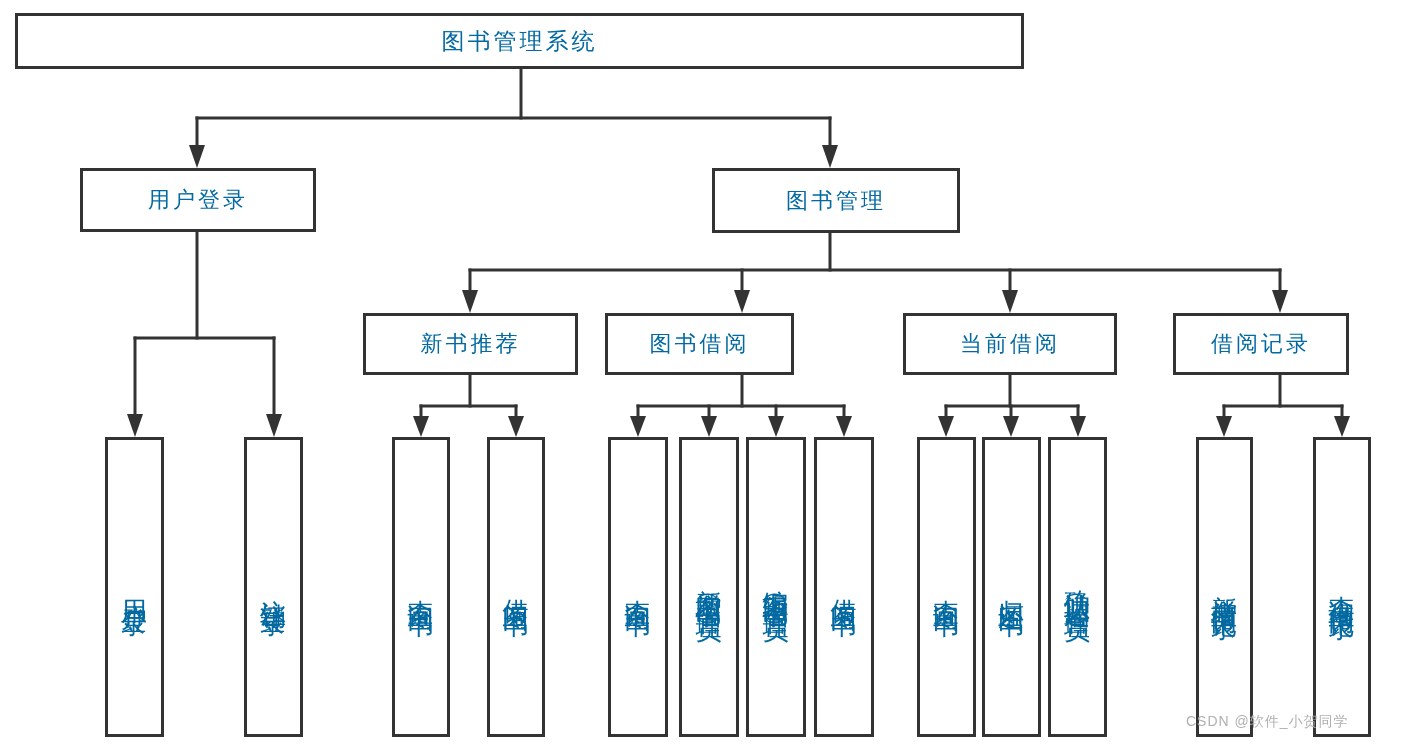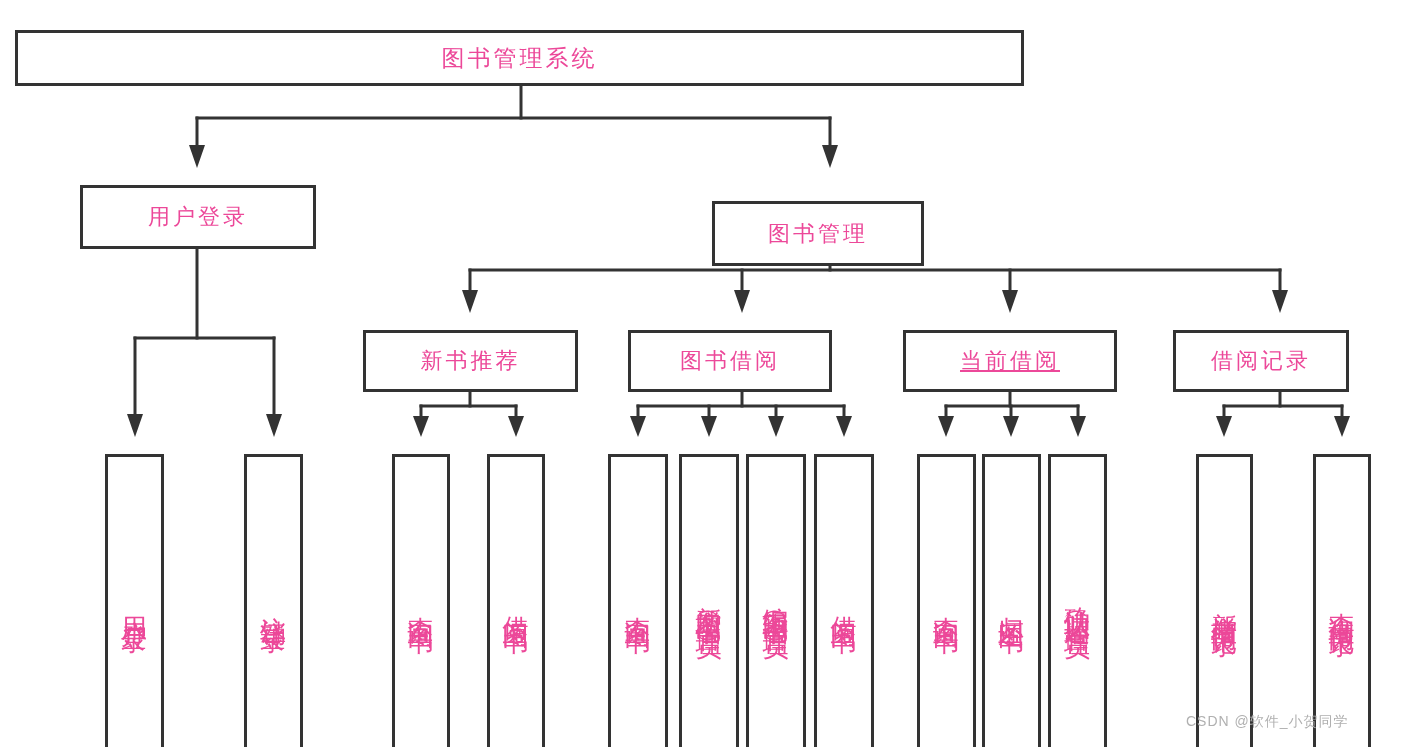--- a/index.html
+++ b/index.html
@@ -3,21 +3,21 @@
 <meta charset="utf-8">
 <style>
   html,body{margin:0;padding:0;background:#ffffff;}
   body{font-family:"Liberation Sans","DejaVu Sans",sans-serif;color:#333333;}
   .canvas{position:relative;width:1405px;height:747px;background:#ffffff;overflow:hidden;}
   svg.edges{position:absolute;left:0;top:0;width:1405px;height:747px;}
   .node{
     position:absolute;box-sizing:border-box;
     border:3px solid #333333;background:#ffffff;
     display:flex;align-items:center;justify-content:center;
-    text-align:center;color:#ec4899;margin-top:17px;
+    text-align:center;color:#0369a1;
   }
   .h-label{font-size:22px;letter-spacing:3px;white-space:nowrap;}
   .root-label{font-size:23px;letter-spacing:3px;}
   .v-label{
     writing-mode:vertical-lr;text-orientation:mixed;
     font-size:26px;line-height:1;letter-spacing:4px;
     white-space:nowrap;
   }
   .watermark{
     position:absolute;left:1186px;top:713px;
@@ -102,25 +102,25 @@
       <line x1="1224" y1="406" x2="1224" y2="418" fill="none"></line>
       <polygon points="1216,416 1232,416 1224,437" stroke="none"></polygon>
       <line x1="1342" y1="406" x2="1342" y2="418" fill="none"></line>
       <polygon points="1334,416 1350,416 1342,437" stroke="none"></polygon>
     </g>
   </svg>
 
   <div class="node root-label" style="left:15px;top:13px;width:1009px;height:56px;">图书管理系统</div>
 
   <div class="node h-label" style="left:80px;top:168px;width:236px;height:64px;">用户登录</div>
-  <div class="node h-label" style="left:712px;top:184px;width:212px;height:65px;">图书管理</div>
+  <div class="node h-label" style="left:712px;top:168px;width:248px;height:65px;">图书管理</div>
 
   <div class="node h-label" style="left:363px;top:313px;width:215px;height:62px;">新书推荐</div>
-  <div class="node h-label" style="left:628px;top:313px;width:204px;height:62px;">图书借阅</div>
-  <div class="node h-label" style="left:903px;top:313px;width:214px;height:62px;text-decoration:underline;">当前借阅</div>
+  <div class="node h-label" style="left:605px;top:313px;width:189px;height:62px;">图书借阅</div>
+  <div class="node h-label" style="left:903px;top:313px;width:214px;height:62px;">当前借阅</div>
   <div class="node h-label" style="left:1173px;top:313px;width:176px;height:62px;">借阅记录</div>
 
   <div class="node v-label" style="left:105px;top:437px;width:59px;height:300px;">用户登录</div>
   <div class="node v-label" style="left:244px;top:437px;width:59px;height:300px;">注销登录</div>
 
   <div class="node v-label" style="left:392px;top:437px;width:58px;height:300px;">查询图书</div>
   <div class="node v-label" style="left:487px;top:437px;width:58px;height:300px;">借阅图书</div>
 
   <div class="node v-label" style="left:608px;top:437px;width:60px;height:300px;">查询图书</div>
   <div class="node v-label" style="left:679px;top:437px;width:60px;height:300px;">新增图书（管理员）</div>

